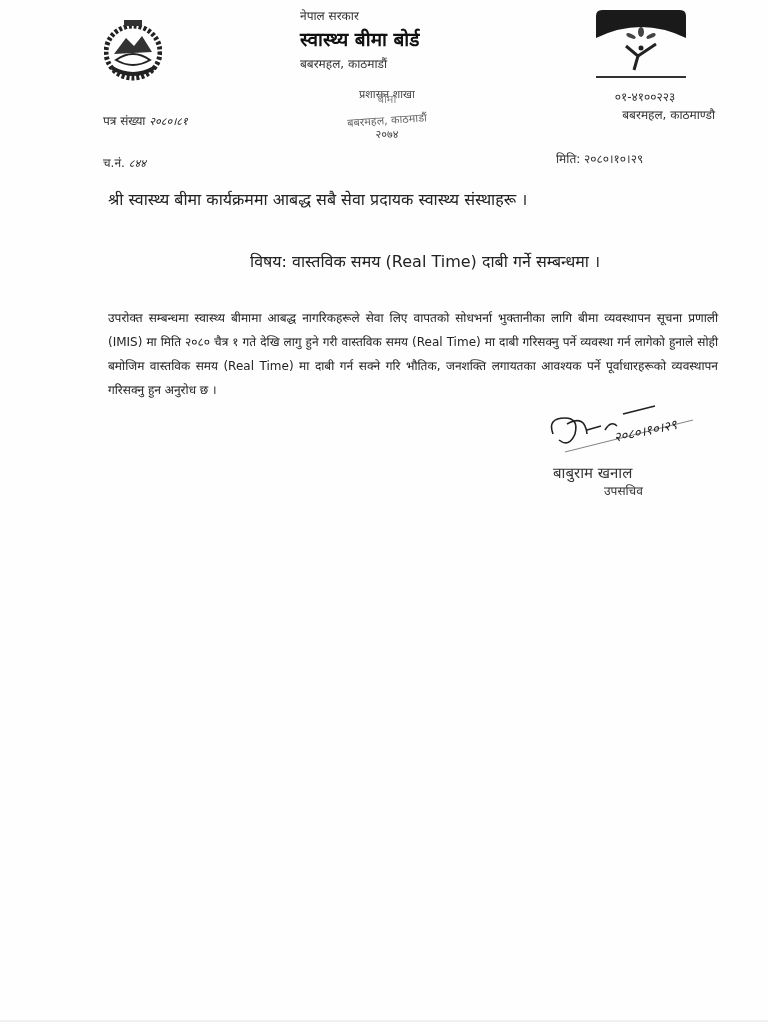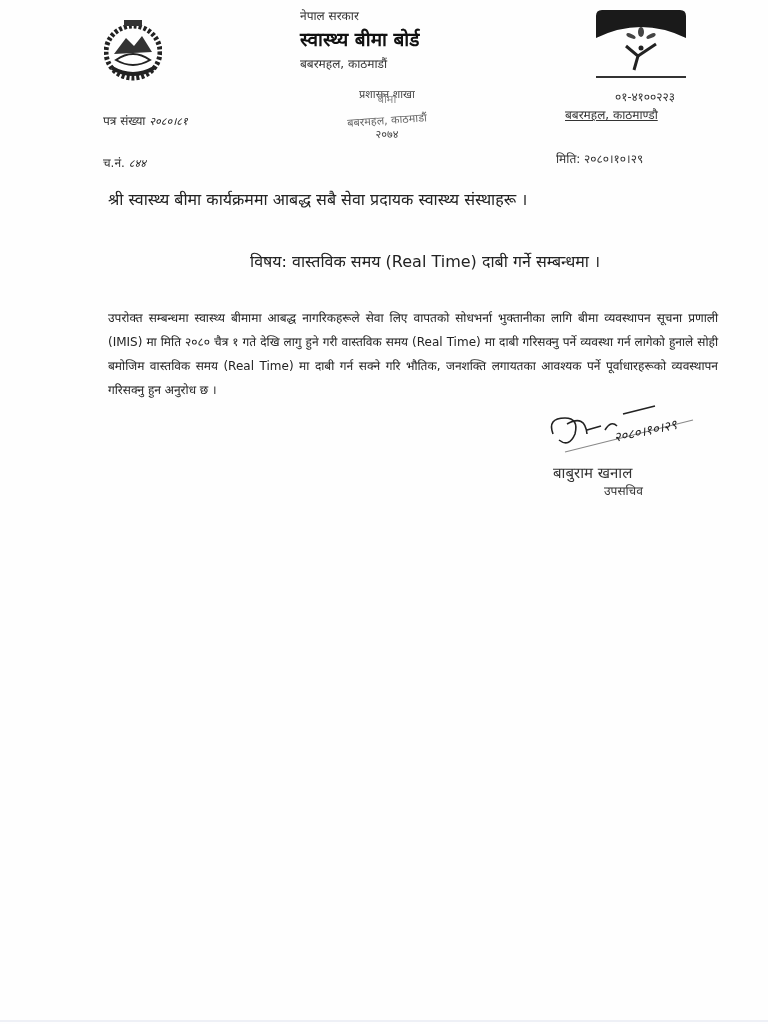--- a/index.html
+++ b/index.html
@@ -10,22 +10,22 @@
   .abs { position:absolute; }
   .emblem { left:104px; top:14px; width:58px; height:70px; }
   .center-head { left:300px; top:8px; width:200px; text-align:left; }
   .gov { font-size:12px; color:#333; line-height:16px; }
   .org { font-size:19px; font-weight:bold; color:#111; line-height:26px; margin-top:2px; }
   .addr1 { font-size:12px; color:#333; margin-top:4px; line-height:16px; }
   .stamp { left:332px; top:80px; width:110px; height:60px; }
   .stamp-txt { position:absolute; left:0; width:110px; text-align:center; font-size:11px; color:#444; }
   .logo { left:594px; top:8px; width:94px; height:64px; }
   .logo-rule { left:596px; top:76px; width:90px; height:2px; background:#333; }
-  .phone { left:580px; top:88px; width:130px; text-align:center; font-size:12px; color:#333;font-family:Liberation Serif, serif; }
-  .addr2 { left:565px; top:106px; width:150px; text-align:left; font-size:12px; color:#333;text-decoration:underline; }
+  .phone { left:580px; top:88px; width:130px; text-align:center; font-size:12px; color:#333; }
+  .addr2 { left:565px; top:106px; width:150px; text-align:right; font-size:12px; color:#333; }
   .date { left:556px; top:150px; font-size:12px; color:#333; }
   .hand { font-family:"DejaVu Serif", serif; font-style:italic; font-size:11px; color:#222; }
   .ref { left:103px; top:112px; font-size:12px; color:#333; }
   .chn { left:103px; top:154px; font-size:12px; color:#333; }
   .addressee { left:108px; top:188px; font-size:16px; color:#222; }
   .subject { left:250px; top:250px; font-size:16px; color:#222; }
   .body-text { left:108px; top:306px; width:610px; font-size:12px; line-height:24px; color:#222; text-align:justify; }
   .sig { left:545px; top:400px; width:160px; height:60px; }
   .signer { left:553px; top:462px; font-size:15px; color:#333; }
   .designation { left:568px; top:482px; font-size:12px; color:#333;margin-left:36px; }

